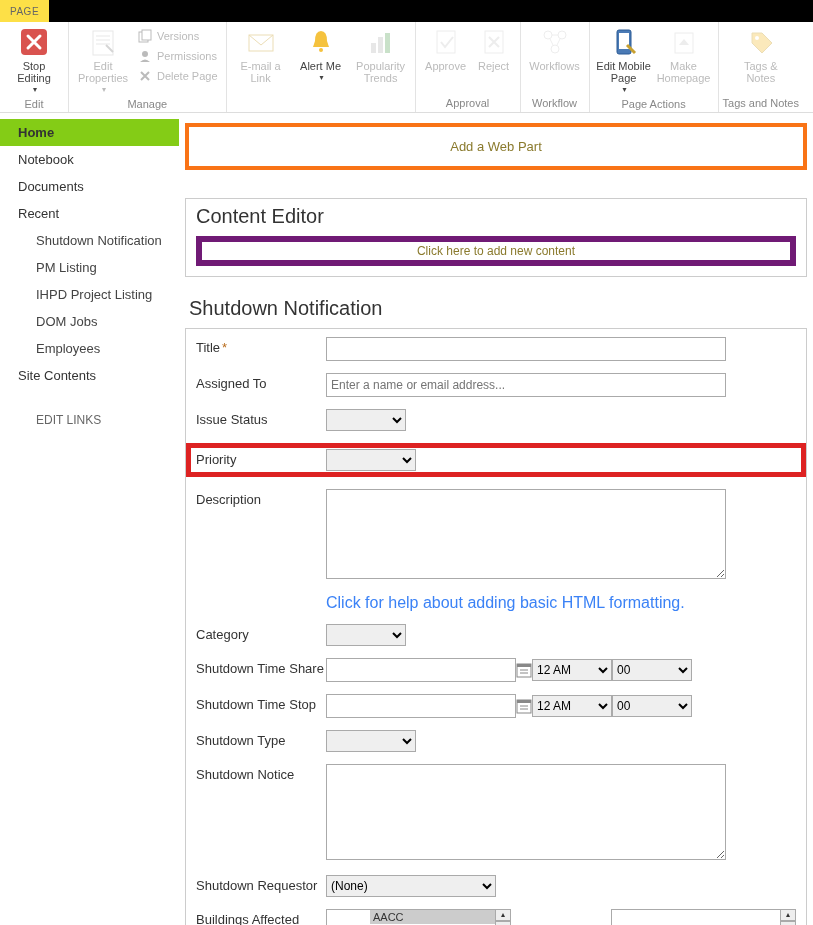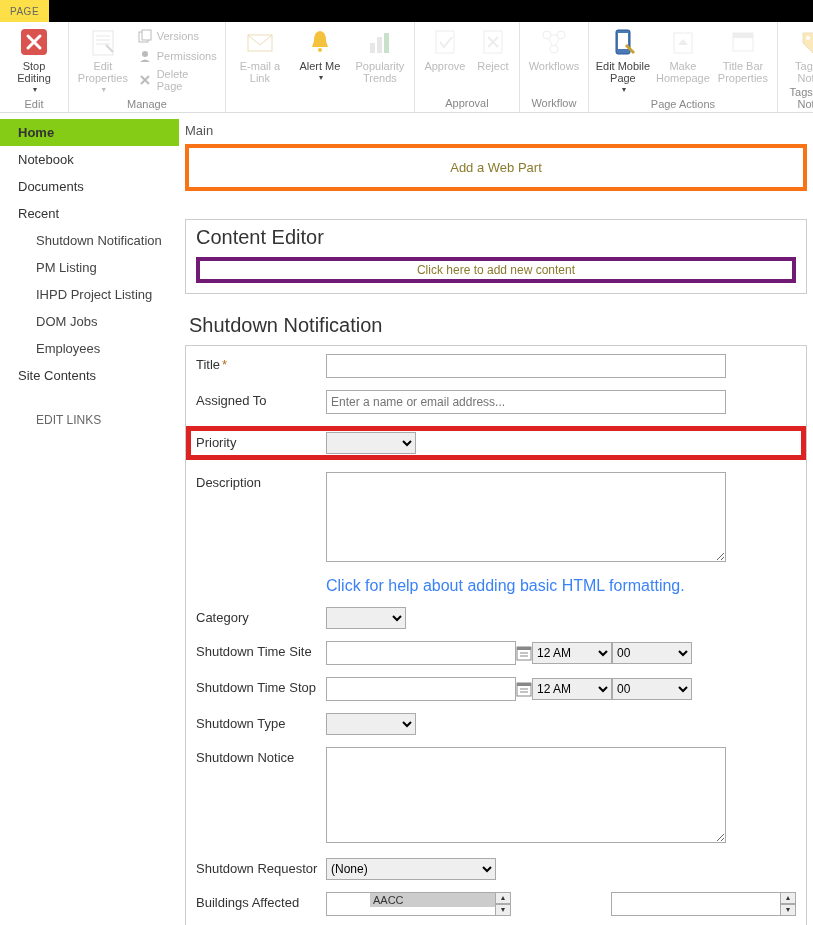--- a/index.html
+++ b/index.html
@@ -148,21 +148,21 @@
     cursor: pointer;
     font-size: 13px;
   }
   .content-editor .hdr {
     font-size: 20px;
     color: #333;
     padding: 6px 10px 8px 10px;
     font-weight: 400;
   }
   .content-editor .click-add {
-    border: 4px solid #701a75;
+    border: 6px solid #701a75;
     margin: 0 10px 10px 10px;
     text-align: center;
     color: #8a7a2d;
     font-size: 12px;
     padding: 2px 0;
     cursor: text;
   }
   .form-panel .hdr {
     font-size: 20px;
     color: #333;
@@ -439,29 +439,20 @@
         <span class="dd">▾</span>
       </div>
       <div class="rbtn disabled">
         <span class="icon">
             <svg width="30" height="30">
               <rect x="6" y="6" width="18" height="20" fill="#fff" stroke="#ccc"></rect>
               <path d="M10 18 L15 12 L20 18 Z" fill="#ccc"></path>
             </svg>
           </span>
         <span>Make Homepage</span>
-      </div>
-      <div class="rbtn disabled">
-        <span class="icon">
-            <svg width="30" height="30">
-              <rect x="5" y="6" width="20" height="18" fill="#fff" stroke="#ccc"></rect>
-              <rect x="5" y="6" width="20" height="5" fill="#ccc"></rect>
-            </svg>
-          </span>
-        <span>Title Bar Properties</span>
       </div>
     </div>
     <div class="ribbon-group-label">Page Actions</div>
   </div>
 
   <div class="ribbon-group" style="border-right:none">
     <div class="ribbon-group-body">
       <div class="rbtn disabled">
         <span class="icon">
             <svg width="30" height="30">
@@ -485,21 +476,20 @@
     <a class="sub">Shutdown Notification</a>
     <a class="sub">PM Listing</a>
     <a class="sub">IHPD Project Listing</a>
     <a class="sub">DOM Jobs</a>
     <a class="sub">Employees</a>
     <a>Site Contents</a>
     <div class="edit-links">EDIT LINKS</div>
   </div>
 
   <div class="content">
-    <div class="breadcrumb">Main</div>
 
     <div class="add-webpart">Add a Web Part</div>
 
     <div class="panel content-editor">
       <div class="hdr">Content Editor</div>
       <div class="click-add">Click here to add new content</div>
     </div>
 
     <div class="form-panel">
       <div class="hdr">Shutdown Notification</div>
@@ -508,20 +498,24 @@
         <div class="form-row">
           <div class="lbl"><span>Title</span><span class="req">*</span></div>
           <div class="fld"><input type="text" style=""></div>
         </div>
 
         <div class="form-row">
           <div class="lbl">Assigned To</div>
           <div class="fld"><input type="text" placeholder="Enter a name or email address..." style=""></div>
         </div>
 
+        <div class="form-row">
+          <div class="lbl">Issue Status</div>
+          <div class="fld"><select style="width:80px"><option></option></select></div>
+        </div>
 
         <div class="highlight-box">
           <div class="form-row">
             <div class="lbl">Priority</div>
             <div class="fld"><select style="width:90px"><option></option></select></div>
           </div>
         </div>
 
         <div class="form-row">
           <div class="lbl">Description</div>
@@ -530,21 +524,21 @@
             <div class="help-link">Click for help about adding basic HTML formatting.</div>
           </div>
         </div>
 
         <div class="form-row">
           <div class="lbl">Category</div>
           <div class="fld"><select style="width:80px"><option></option></select></div>
         </div>
 
         <div class="form-row">
-          <div class="lbl">Shutdown Time Site</div>
+          <div class="lbl">Shutdown Time Share</div>
           <div class="fld date-group">
             <input type="text" class="short" style="">
             <span class="cal-icon">
                 <svg width="16" height="16">
                   <rect x="1" y="2" width="14" height="13" fill="#fff" stroke="#888"></rect>
                   <rect x="1" y="2" width="14" height="3" fill="#888"></rect>
                   <line x1="4" y1="8" x2="12" y2="8" stroke="#888"></line>
                   <line x1="4" y1="11" x2="12" y2="11" stroke="#888"></line>
                 </svg>
               </span>

